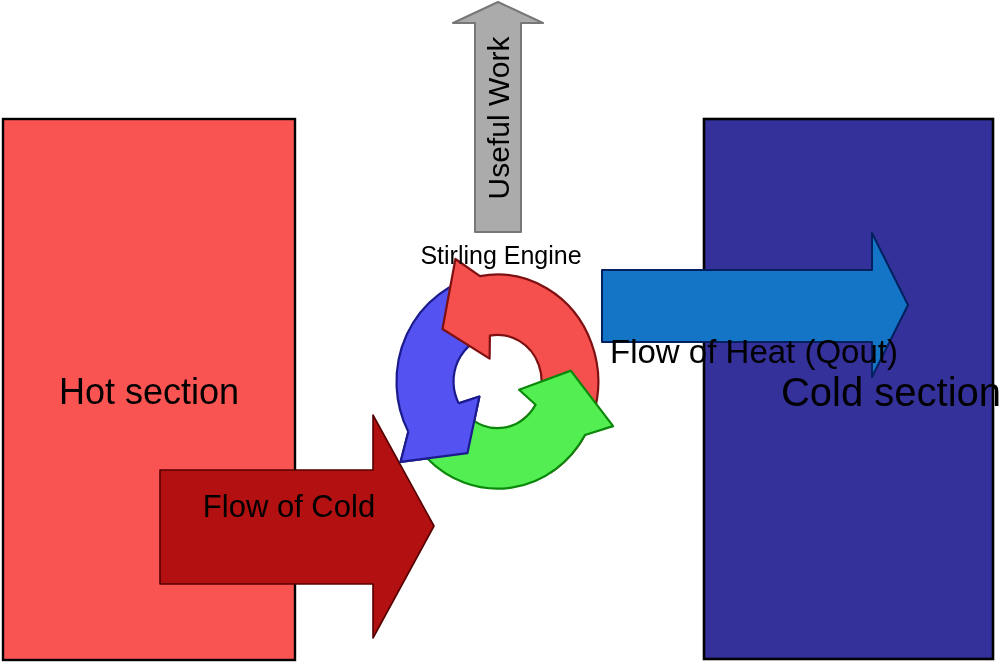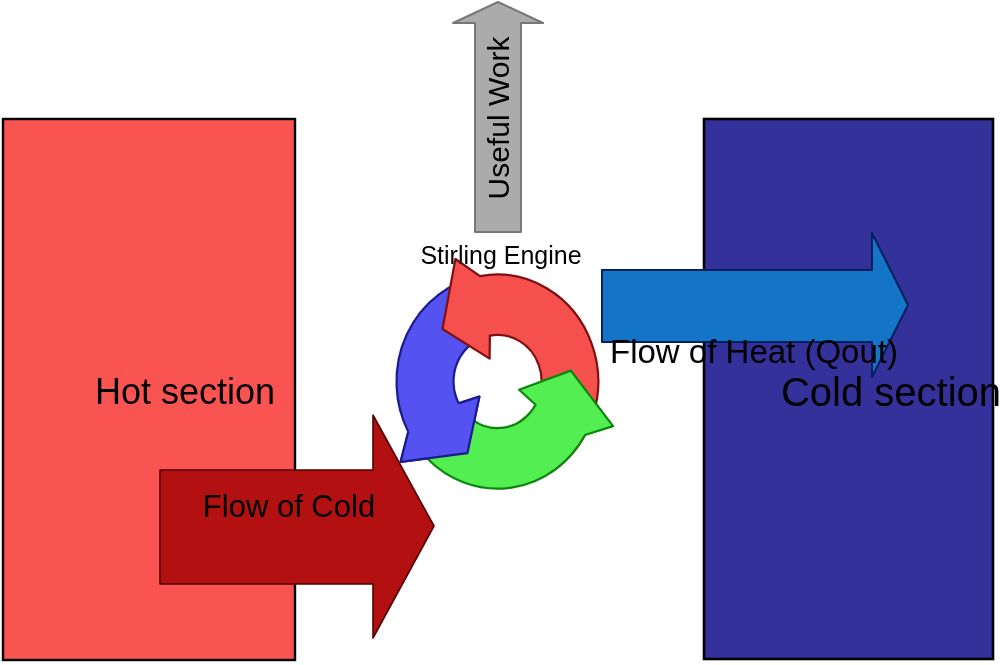--- a/index.html
+++ b/index.html
@@ -7,21 +7,21 @@
     position:relative;width:1000px;height:665px;background:#fff;overflow:hidden;
     font-family:"Liberation Sans","DejaVu Sans",sans-serif;color:var(--text,#000);
   }
   .stage svg{position:absolute;left:0;top:0;width:1000px;height:665px;}
   .shape-hot{fill:var(--hot-fill);stroke:var(--box-line);stroke-width:2.4;}
   .shape-cold{fill:var(--cold-fill);stroke:var(--box-line);stroke-width:2.6;}
   .shape-work{fill:var(--work-fill);stroke:var(--work-line);stroke-width:2;stroke-linejoin:round;}
   .shape-qin{fill:var(--qin-fill);stroke:var(--qin-line);stroke-width:1.6;stroke-linejoin:round;}
   .shape-qout{fill:var(--qout-fill);stroke:var(--qout-line);stroke-width:2;stroke-linejoin:round;}
   .lbl{position:absolute;text-align:center;white-space:nowrap;}
-  .hot-lbl{left:2px;top:372px;width:294px;font-size:36px;line-height:40px;padding-left:36px;}
+  .hot-lbl{left:2px;top:372px;width:294px;font-size:36px;line-height:40px;}
   .cold-lbl{left:721px;top:372px;width:340px;font-size:40px;line-height:40px;}
   .engine-lbl{left:381px;top:241px;width:240px;font-size:25px;line-height:28px;}
   .work-lbl{left:394px;top:100px;width:210px;height:36px;line-height:36px;font-size:30px;
             transform:rotate(-90deg);transform-origin:50% 50%;}
   .qin-lbl{left:158px;top:487px;width:262px;font-size:31px;line-height:40px;}
   .qout-lbl{left:598px;top:302px;width:312px;font-size:33px;line-height:40px;margin-top:30px;}
 </style>
 </head>
 <body>
 

